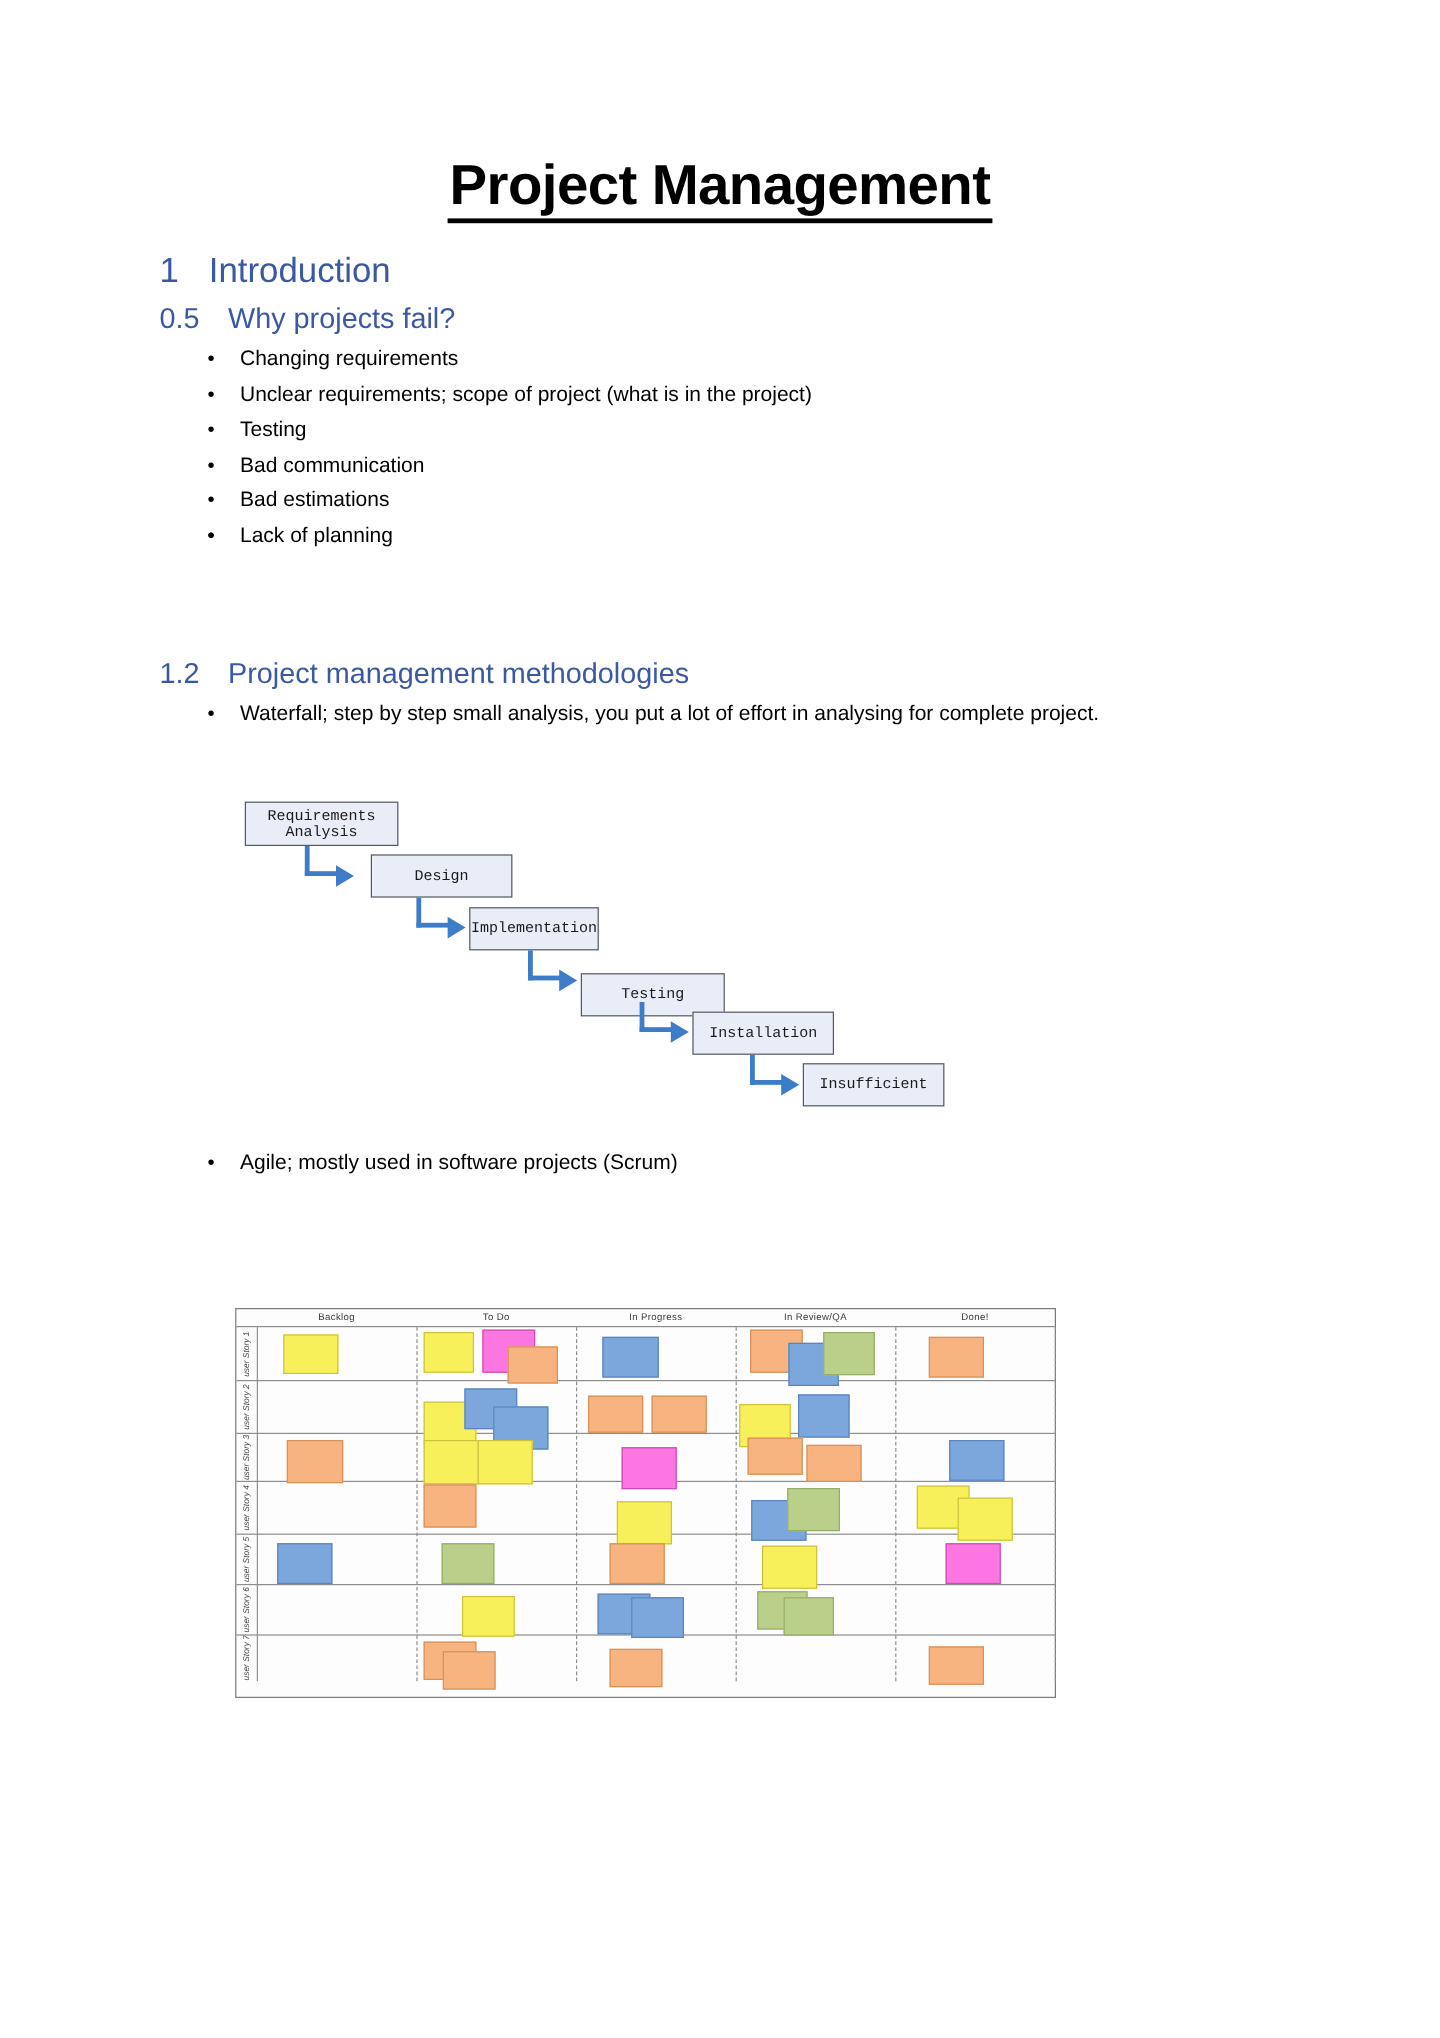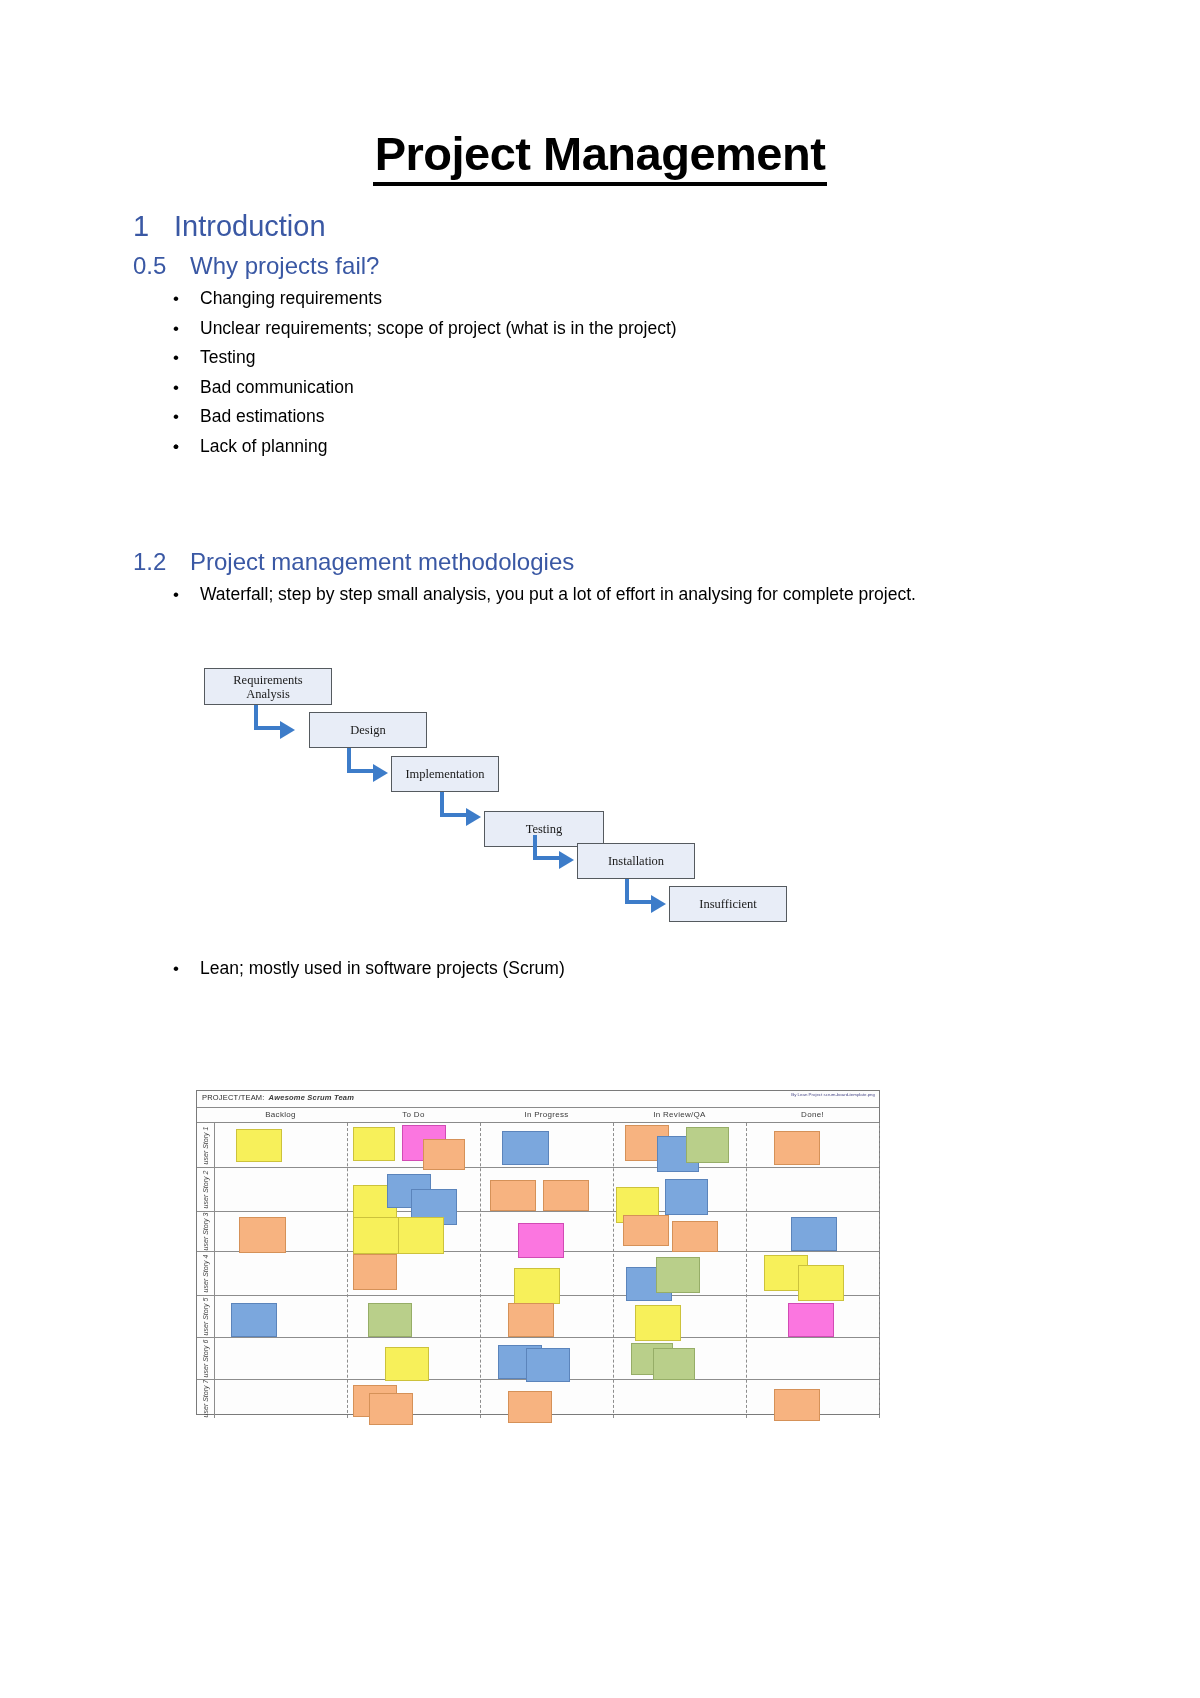--- a/index.html
+++ b/index.html
@@ -89,21 +89,21 @@
     background: #e8edf7;
     border: 1.4px solid #555a5f;
     box-sizing: border-box;
     font-size: 12.5px;
     color: #1a1a1a;
     text-align: center;
     display: flex;
     align-items: center;
     justify-content: center;
     line-height: 14px;
-    font-family: Liberation Serif, serif;
+    font-family: Liberation Mono, monospace;
   }
   .wf-vline {
     position: absolute;
     width: 4px;
     background: #3d7cc9;
   }
   .wf-hline {
     position: absolute;
     height: 4px;
     background: #3d7cc9;
@@ -281,31 +281,24 @@
     <div class="wf-vline" style="left:337px; top:175px; height:25px;"></div>
     <div class="wf-hline" style="left:337px; top:196px; width:28px;"></div>
     <div class="wf-arrow" style="left:363px; top:191px;"></div>
 
     <div class="wf-vline" style="left:429px; top:219px; height:25px;"></div>
     <div class="wf-hline" style="left:429px; top:240px; width:28px;"></div>
     <div class="wf-arrow" style="left:455px; top:235px;"></div>
   </div>
 
   <ul class="bullets" style="left:167px; top:954px; width:810px;">
-    <li><span class="dot">•</span><span>Lean; mostly used in software projects (Scrum)</span></li>
+    <li><span class="dot">•</span><span>Agile; mostly used in software projects (Scrum)</span></li>
   </ul>
 
   <div class="scrum">
-    <div class="scrum-top">
-      <div class="scrum-proj">
-        <span>PROJECT/TEAM:</span><i>Awesome Scrum Team</i>
-      </div>
-      <div class="scrum-credit">By Lean Project
-scrum-board-template.png</div>
-    </div>
     <div class="scrum-head" id="scrum-head">
         <div class="hcell" style="left: 17px; width: 133px;">Backlog</div>
         <div class="hcell" style="left: 150px; width: 133px;">To Do</div>
         <div class="hcell" style="left: 283px; width: 133px;">In Progress</div>
         <div class="hcell" style="left: 416px; width: 133px;">In Review/QA</div>
         <div class="hcell" style="left: 549px; width: 133px;">Done!</div>
       </div>
     <div class="scrum-body" id="scrum-body" style="height: 295px;">
         <div class="row-label" style="top: 0px; height: 44px;">
           <span>user Story 1</span>

